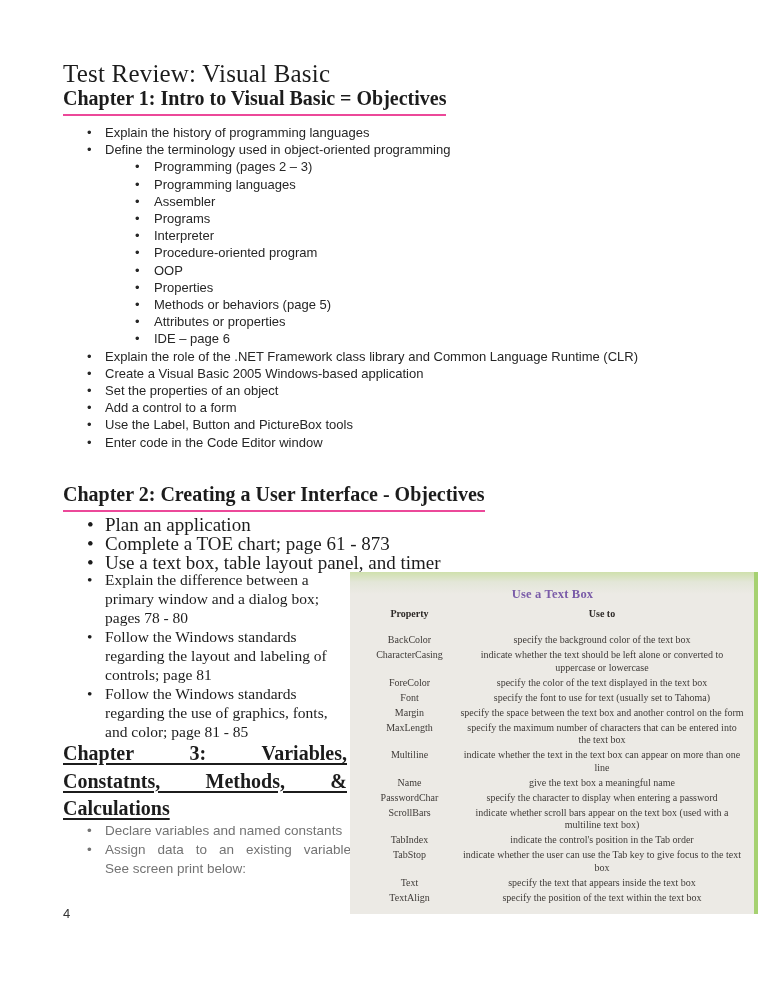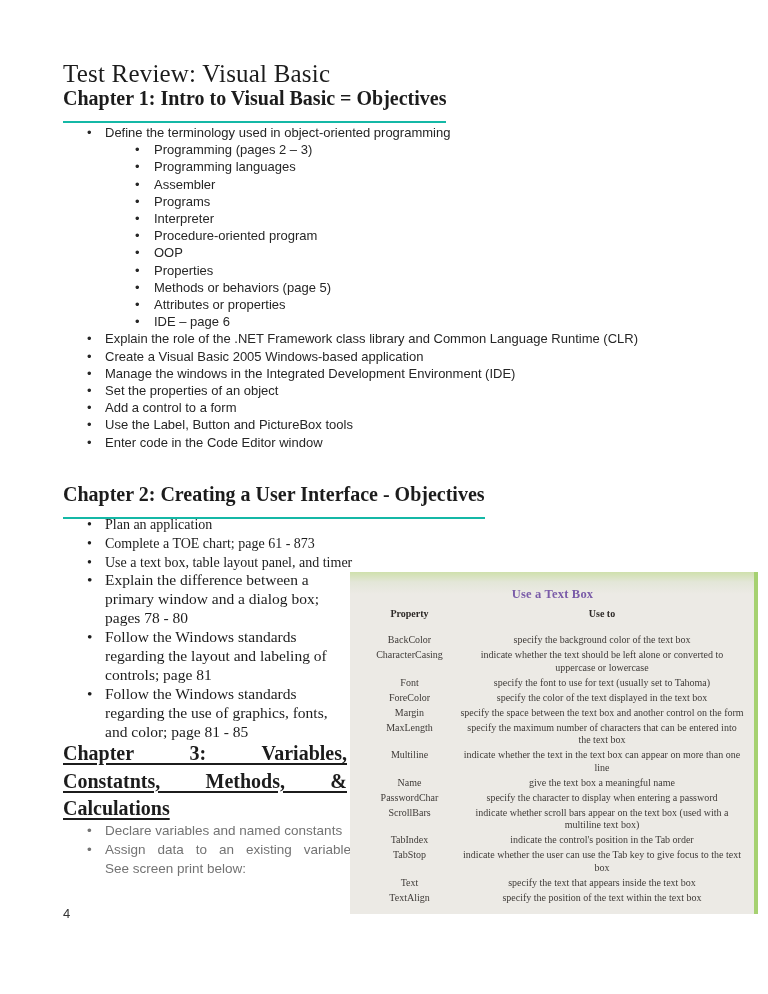--- a/index.html
+++ b/index.html
@@ -4,34 +4,34 @@
 <style>
   * { margin:0; padding:0; box-sizing:border-box; }
   html,body { width:768px; height:994px; background:#ffffff; }
   body { position:relative; font-family:"Liberation Serif", serif; color:#1c1c1c; overflow:hidden; }
 
   .abs { position:absolute; }
 
   
   .doc-title { left:63px; top:60px; font-size:25px; font-weight:400; letter-spacing:.2px; }
   .h-chapter { font-weight:bold; }
-  .h-chapter .u { border-bottom:2px solid #14b8a6; padding-bottom:12px; }
+  .h-chapter .u { border-bottom:2px solid #ec4899; padding-bottom:5px; }
   .ch1-heading { left:63px; top:87px; font-size:20px; }
   .ch2-heading { left:63px; top:483px; font-size:20px; }
 
   
   ul { list-style:none; }
   li.b { position:relative; padding-left:20px; }
   li.b::before { content:"\2022"; position:absolute; left:2px; }
 
   .ch1-list { left:85px; top:124px; width:620px;
               font-family:"Liberation Sans", sans-serif; font-size:13px; line-height:17.2px; color:#262626; }
   .ch1-list li.l2 { margin-left:48px; padding-left:21px; }
 
-  .ch2-list { left:85px; top:516px; width:620px; font-size:14px; line-height:18.8px; }
+  .ch2-list { left:85px; top:516px; width:620px; font-size:19px; line-height:18.8px; }
   .ch2-rest { left:85px; top:570px; width:268px; font-size:15.5px; line-height:19px; }
 
   .ch3-heading { left:63px; top:740px; width:284px; font-size:20px; font-weight:bold; line-height:27.5px; }
   .ch3-heading .line { text-align:justify; text-align-last:justify; text-decoration:underline;
                        text-decoration-thickness:2px; text-underline-offset:3px; }
   .ch3-heading .line:last-child { text-align-last:left; }
 
   .ch3-list { left:85px; top:821px; width:266px;
               font-family:"Liberation Sans", sans-serif; font-size:13.5px; line-height:19px; color:#737373; }
   .ch3-list .jline { text-align:justify; text-align-last:justify; }
@@ -52,35 +52,35 @@
 </style>
 </head>
 <body>
 
 <div class="abs doc-title">Test Review: Visual Basic</div>
 
 <div class="abs ch1-heading h-chapter">
   <span class="u">Chapter 1: Intro to Visual Basic = Objectives</span>
 </div>
 <ul class="abs ch1-list">
+  <li class="b">Explain the history of programming languages</li>
   <li class="b">Define the terminology used in object-oriented programming</li>
   <li class="b l2">Programming (pages 2 – 3)</li>
   <li class="b l2">Programming languages</li>
   <li class="b l2">Assembler</li>
   <li class="b l2">Programs</li>
   <li class="b l2">Interpreter</li>
   <li class="b l2">Procedure-oriented program</li>
   <li class="b l2">OOP</li>
   <li class="b l2">Properties</li>
   <li class="b l2">Methods or behaviors (page 5)</li>
   <li class="b l2">Attributes or properties</li>
   <li class="b l2">IDE – page 6</li>
   <li class="b">Explain the role of the .NET Framework class library and Common Language Runtime (CLR)</li>
   <li class="b">Create a Visual Basic 2005 Windows-based application</li>
-  <li class="b">Manage the windows in the Integrated Development Environment (IDE)</li>
   <li class="b">Set the properties of an object</li>
   <li class="b">Add a control to a form</li>
   <li class="b">Use the Label, Button and PictureBox tools</li>
   <li class="b">Enter code in the Code Editor window</li>
 </ul>
 
 <div class="abs ch2-heading h-chapter">
   <span class="u">Chapter 2: Creating a User Interface - Objectives</span>
 </div>
 <ul class="abs ch2-list">
@@ -117,26 +117,26 @@
   </div>
   <div class="tb-row">
     <div class="tb-prop">BackColor</div>
     <div class="tb-use">specify the background color of the text box</div>
   </div>
   <div class="tb-row">
     <div class="tb-prop">CharacterCasing</div>
     <div class="tb-use">indicate whether the text should be left alone or converted to uppercase or lowercase</div>
   </div>
   <div class="tb-row">
+    <div class="tb-prop">ForeColor</div>
+    <div class="tb-use">specify the color of the text displayed in the text box</div>
+  </div>
+  <div class="tb-row">
     <div class="tb-prop">Font</div>
     <div class="tb-use">specify the font to use for text (usually set to Tahoma)</div>
-  </div>
-  <div class="tb-row">
-    <div class="tb-prop">ForeColor</div>
-    <div class="tb-use">specify the color of the text displayed in the text box</div>
   </div>
   <div class="tb-row">
     <div class="tb-prop">Margin</div>
     <div class="tb-use">specify the space between the text box and another control on the form</div>
   </div>
   <div class="tb-row">
     <div class="tb-prop">MaxLength</div>
     <div class="tb-use">specify the maximum number of characters that can be entered into the text box</div>
   </div>
   <div class="tb-row">

